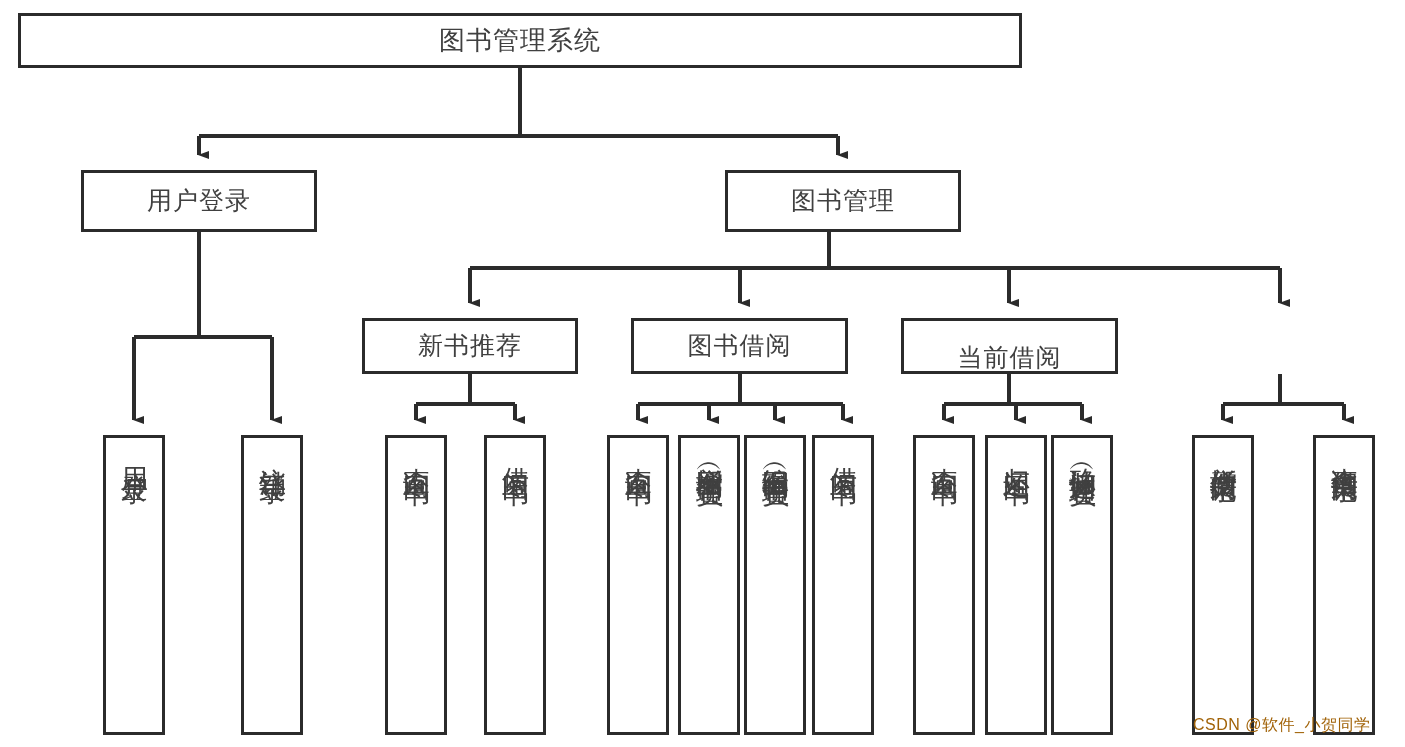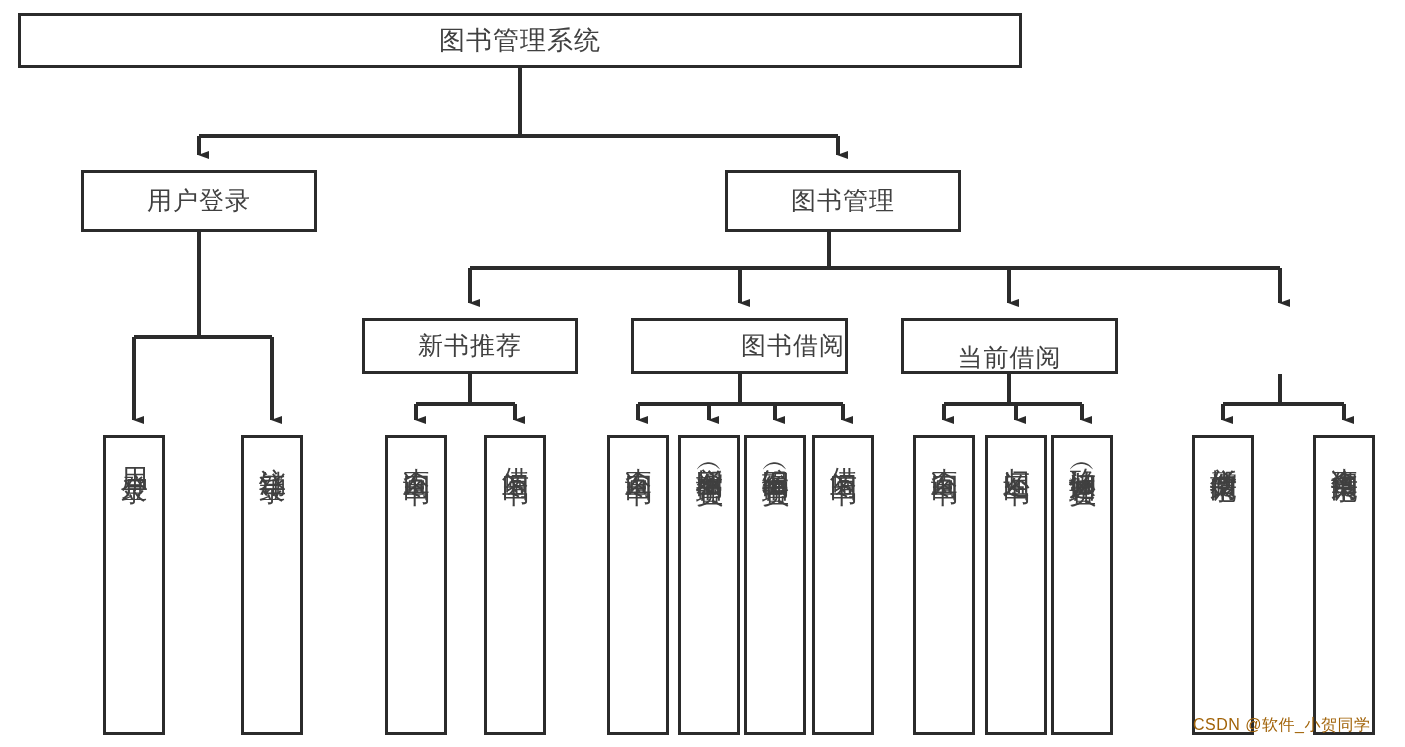--- a/index.html
+++ b/index.html
@@ -136,21 +136,21 @@
   <div class="node-box horizontal-node" style="left:81px; top:170px; width:236px; height:62px;">
     <span class="node-label">用户登录</span>
   </div>
   <div class="node-box horizontal-node" style="left:711px; top:170px; width:236px; height:62px;margin-left:14px;">
     <span class="node-label">图书管理</span>
   </div>
 
   <div class="node-box horizontal-node" style="left:362px; top:318px; width:216px; height:56px;">
     <span class="node-label">新书推荐</span>
   </div>
-  <div class="node-box horizontal-node" style="left:631px; top:318px; width:217px; height:56px;justify-content:flex-end;">
+  <div class="node-box horizontal-node" style="left:631px; top:318px; width:217px; height:56px;">
     <span class="node-label">图书借阅</span>
   </div>
   <div class="node-box horizontal-node" style="left:901px; top:318px; width:217px; height:56px;align-items:flex-end;">
     <span class="node-label">当前借阅</span>
   </div>
 
   <div class="node-box vertical-node" style="left:103px; top:435px; width:62px; height:300px;">
     <span class="node-label">用户登录</span>
   </div>
   <div class="node-box vertical-node" style="left:241px; top:435px; width:62px; height:300px;">

